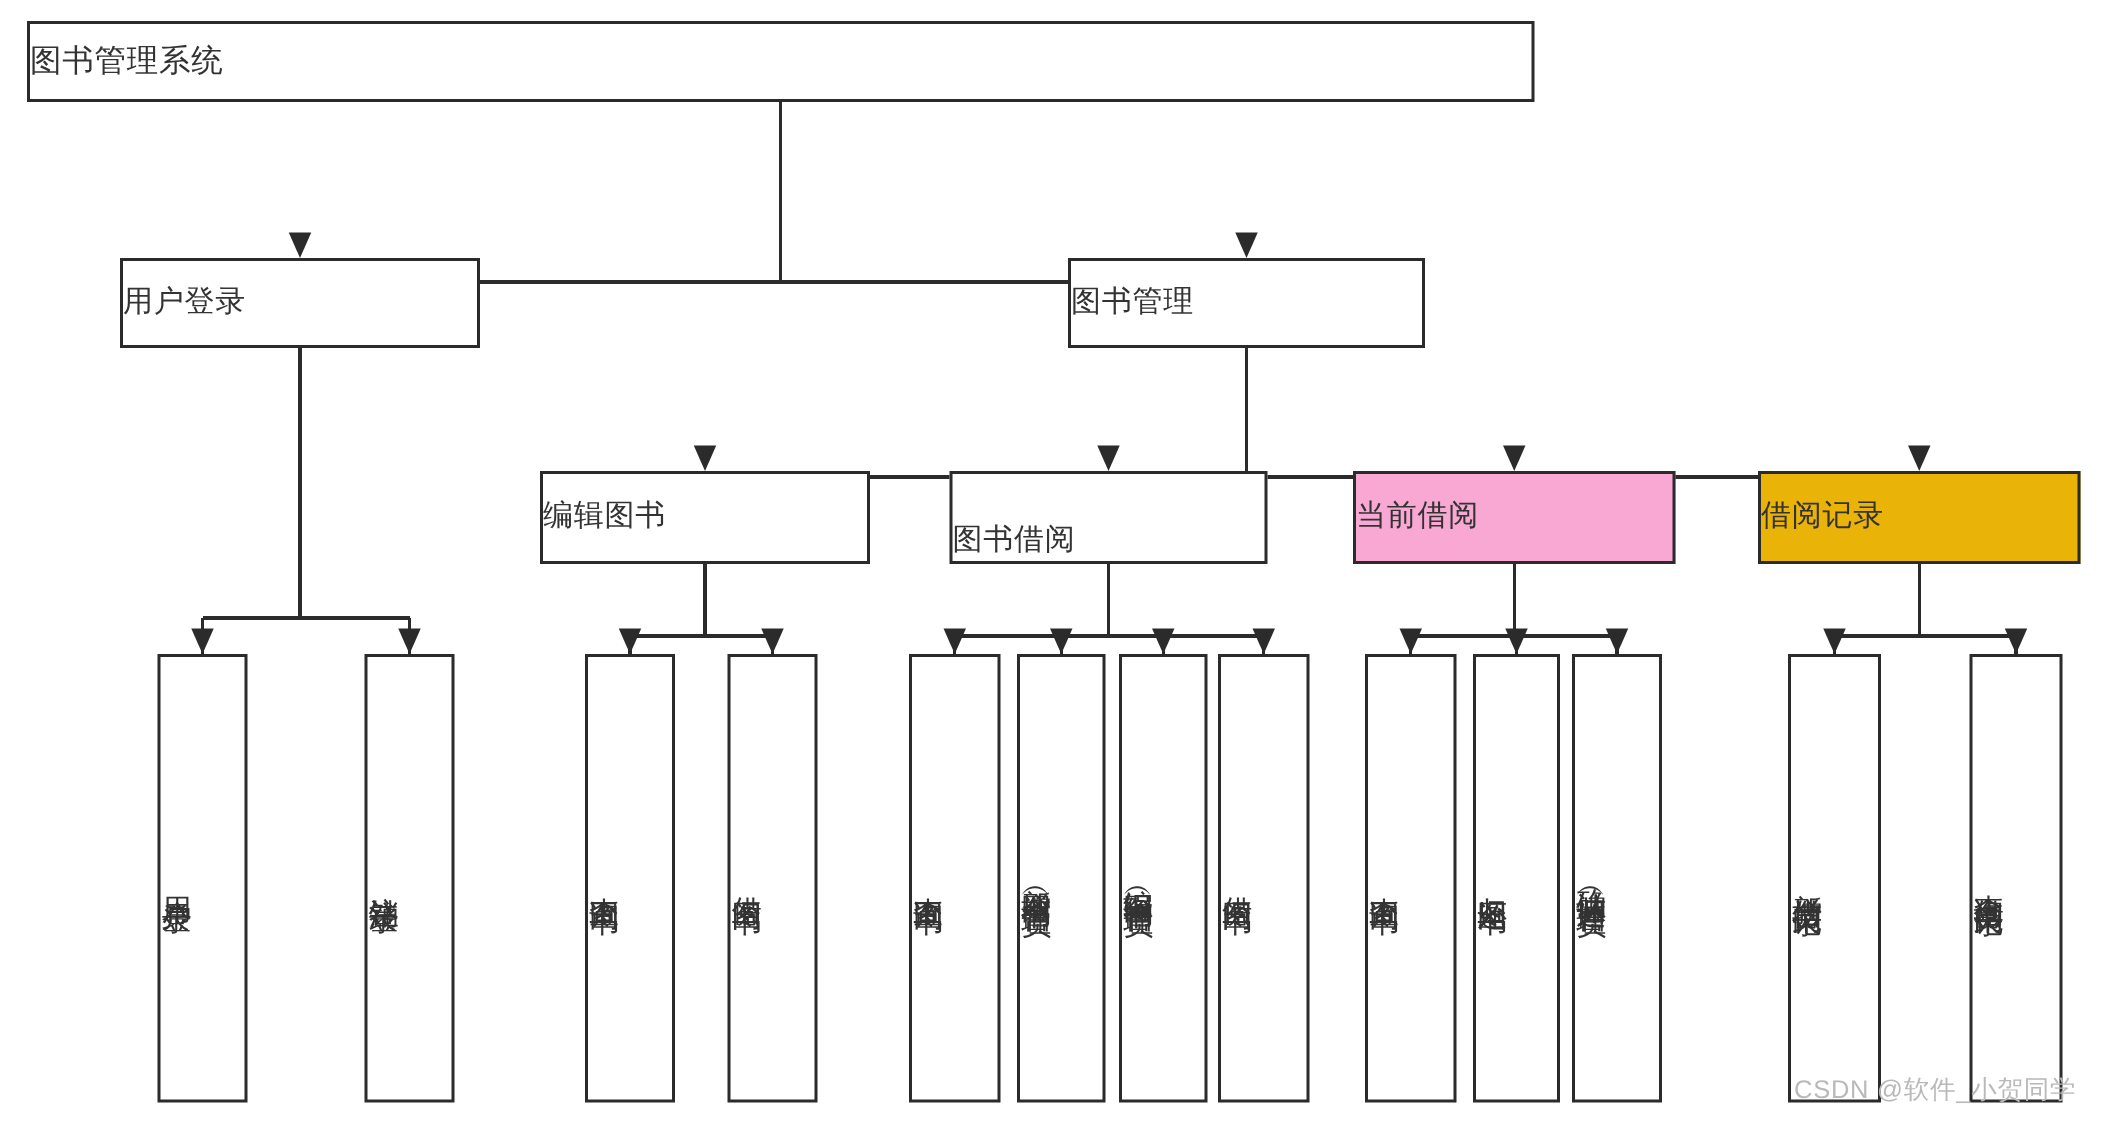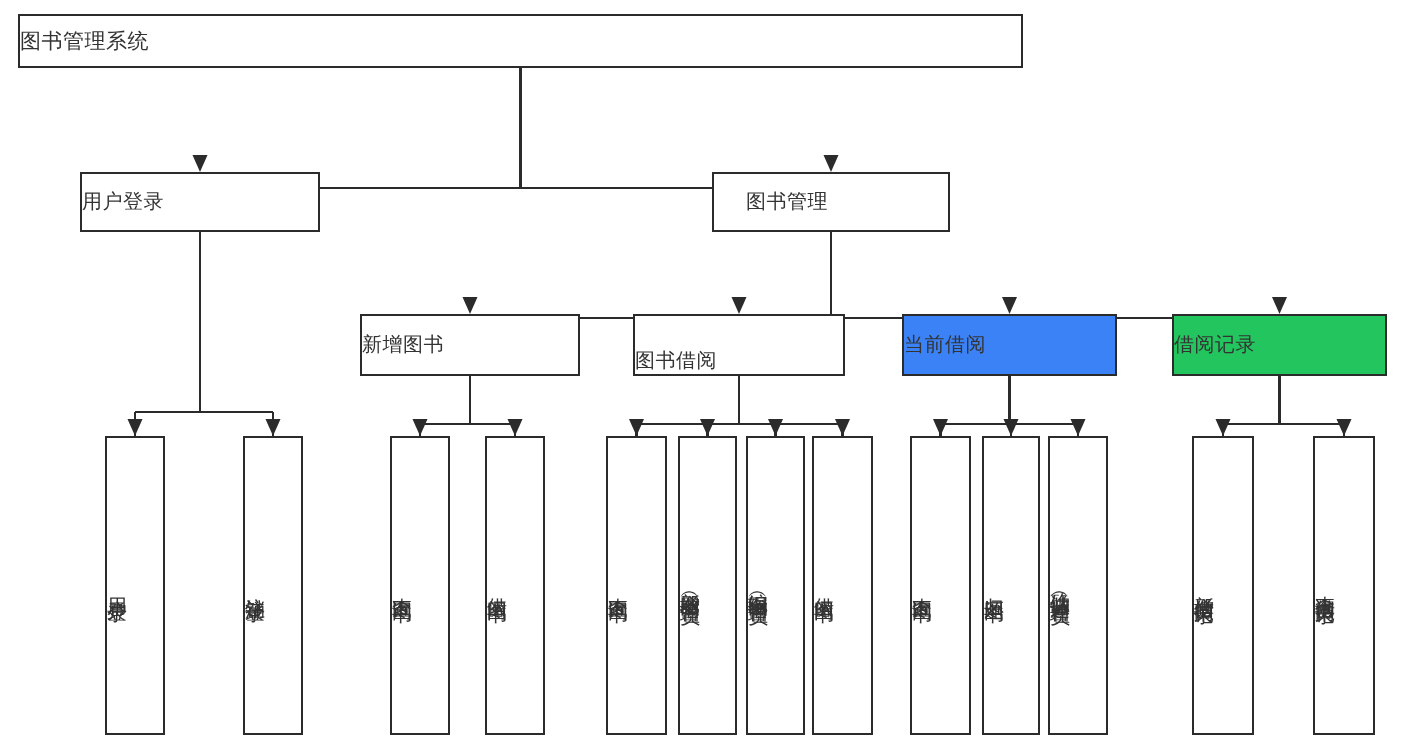--- a/index.html
+++ b/index.html
@@ -120,32 +120,32 @@
       <polygon points="1336.5,419 1351.5,419 1344,436" fill="#2b2b2b"></polygon>
     </svg>
   <div id="nodes-layer">
       <div class="node-box node-root horizontal" style="left: 18px; top: 14px; width: 1005px; height: 54px; border-color: rgb(43, 43, 43); background: rgb(255, 255, 255);">
         <span class="node-label" style="color: rgb(51, 51, 51);">图书管理系统</span>
       </div>
       <div class="node-box node-l1 horizontal" style="left: 80px; top: 172px; width: 240px; height: 60px; border-color: rgb(43, 43, 43); background: rgb(255, 255, 255);">
         <span class="node-label" style="color: rgb(51, 51, 51);">用户登录</span>
       </div>
       <div class="node-box node-l1 horizontal" style="left: 712px; top: 172px; width: 238px; height: 60px; border-color: rgb(43, 43, 43); background: rgb(255, 255, 255);">
-        <span class="node-label" style="color: rgb(51, 51, 51); margin-left: 32px;">图书管理</span>
+        <span class="node-label" style="color: rgb(51, 51, 51);">图书管理</span>
       </div>
       <div class="node-box node-l2 horizontal" style="left: 360px; top: 314px; width: 220px; height: 62px; border-color: rgb(43, 43, 43); background: rgb(255, 255, 255);">
-        <span class="node-label" style="color: rgb(51, 51, 51);">新增图书</span>
+        <span class="node-label" style="color: rgb(51, 51, 51);">编辑图书</span>
       </div>
       <div class="node-box node-l2 horizontal" style="left: 633px; top: 314px; width: 212px; height: 62px; border-color: rgb(43, 43, 43); background: rgb(255, 255, 255);">
         <span class="node-label" style="color: rgb(51, 51, 51); margin-top: 32px;">图书借阅</span>
       </div>
-      <div class="node-box node-l2 horizontal" style="left: 902px; top: 314px; width: 215px; height: 62px; border-color: rgb(43, 43, 43); background: #3b82f6;">
+      <div class="node-box node-l2 horizontal" style="left: 902px; top: 314px; width: 215px; height: 62px; border-color: rgb(43, 43, 43); background: #f9a8d4;">
         <span class="node-label" style="color: rgb(51, 51, 51);">当前借阅</span>
       </div>
-      <div class="node-box node-l2 horizontal" style="left: 1172px; top: 314px; width: 215px; height: 62px; border-color: rgb(43, 43, 43); background: #22c55e;">
+      <div class="node-box node-l2 horizontal" style="left: 1172px; top: 314px; width: 215px; height: 62px; border-color: rgb(43, 43, 43); background: #eab308;">
         <span class="node-label" style="color: rgb(51, 51, 51);">借阅记录</span>
       </div>
       <div class="node-box node-leaf vertical" style="left: 105px; top: 436px; width: 60px; height: 299px; border-color: rgb(43, 43, 43); background: rgb(255, 255, 255);">
         <span class="node-label" style="color: rgb(51, 51, 51);">用户登录</span>
       </div>
       <div class="node-box node-leaf vertical" style="left: 243px; top: 436px; width: 60px; height: 299px; border-color: rgb(43, 43, 43); background: rgb(255, 255, 255);">
         <span class="node-label" style="color: rgb(51, 51, 51);">注销登录</span>
       </div>
       <div class="node-box node-leaf vertical" style="left: 390px; top: 436px; width: 60px; height: 299px; border-color: rgb(43, 43, 43); background: rgb(255, 255, 255);">
         <span class="node-label" style="color: rgb(51, 51, 51);">查询图书</span>
@@ -174,13 +174,14 @@
       <div class="node-box node-leaf vertical" style="left: 1048px; top: 436px; width: 60px; height: 299px; border-color: rgb(43, 43, 43); background: rgb(255, 255, 255);">
         <span class="node-label" style="color: rgb(51, 51, 51);">确认归还（管理员）</span>
       </div>
       <div class="node-box node-leaf vertical" style="left: 1192px; top: 436px; width: 62px; height: 299px; border-color: rgb(43, 43, 43); background: rgb(255, 255, 255);">
         <span class="node-label" style="color: rgb(51, 51, 51);">新增借阅记录</span>
       </div>
       <div class="node-box node-leaf vertical" style="left: 1313px; top: 436px; width: 62px; height: 299px; border-color: rgb(43, 43, 43); background: rgb(255, 255, 255);">
         <span class="node-label" style="color: rgb(51, 51, 51);">查询借阅记录</span>
       </div>
     </div>
+  <div class="watermark" style="left: 1196px; top: 715px; color: rgb(185, 185, 185);">CSDN @软件_小贺同学</div>
 </div>
 
 </body></html>

